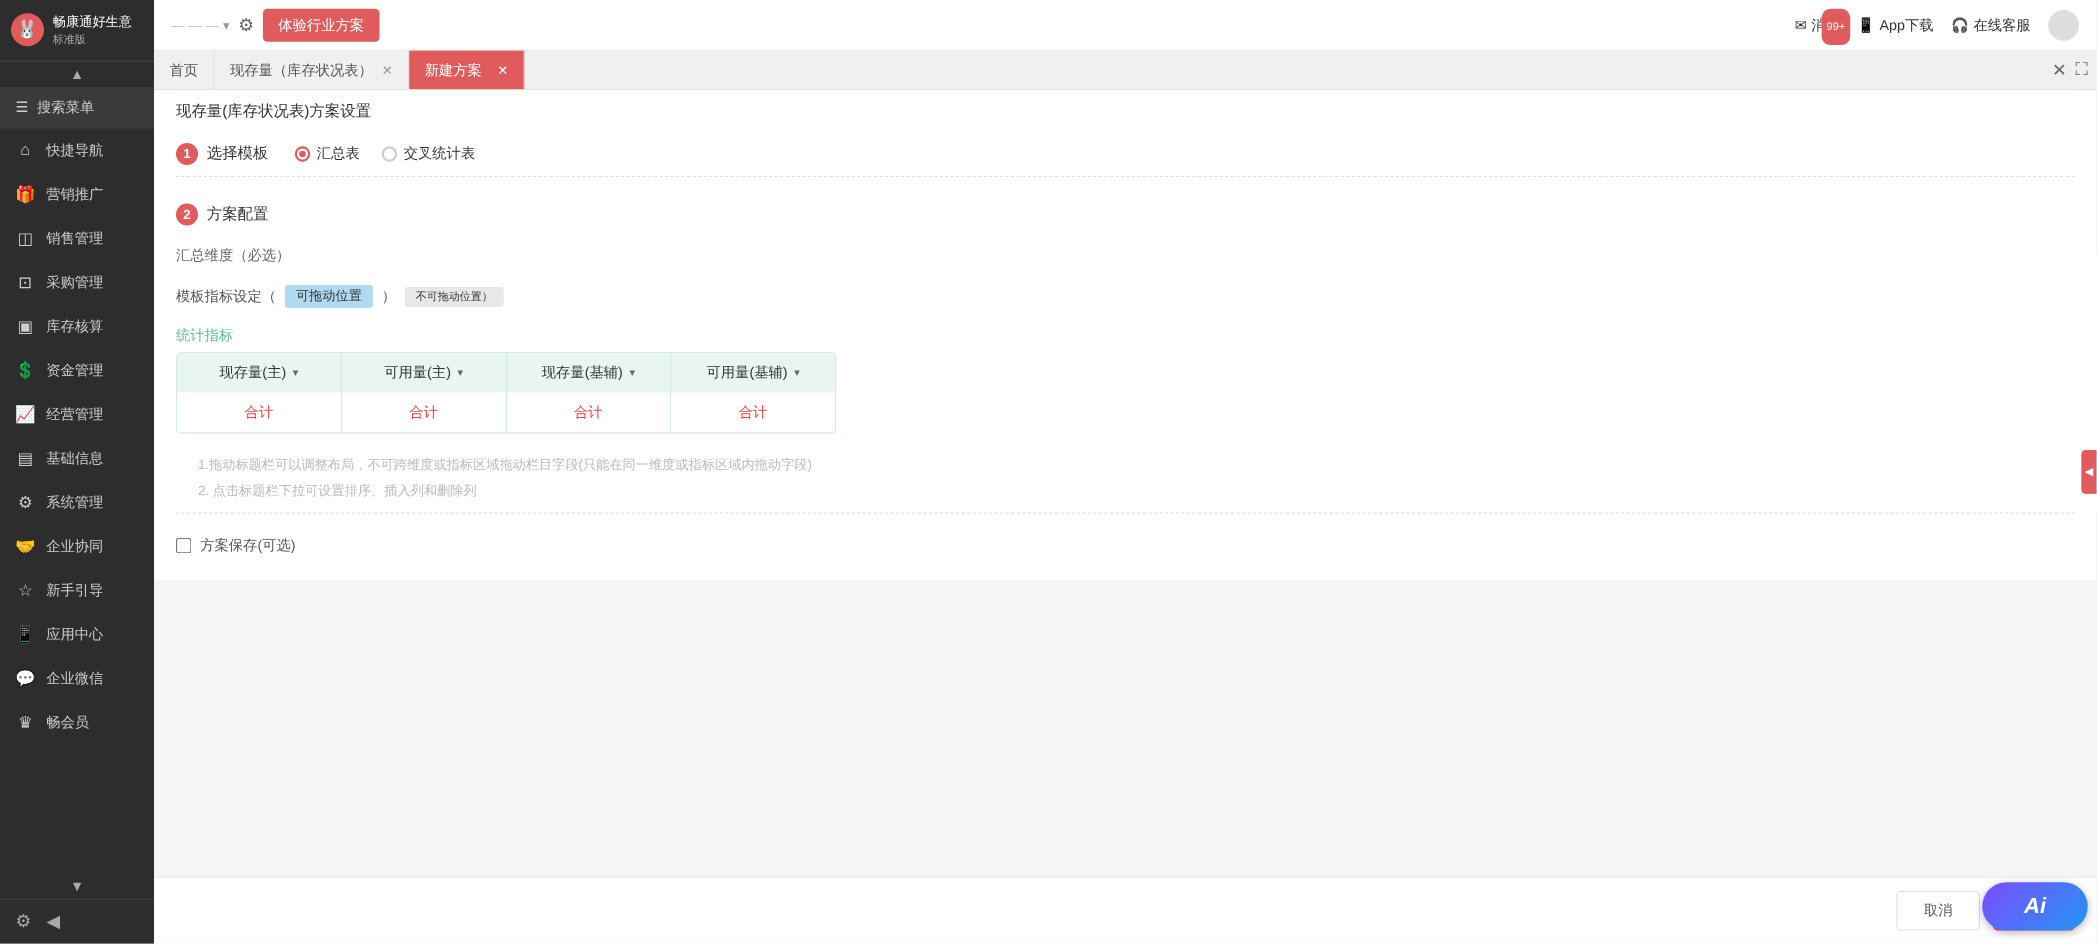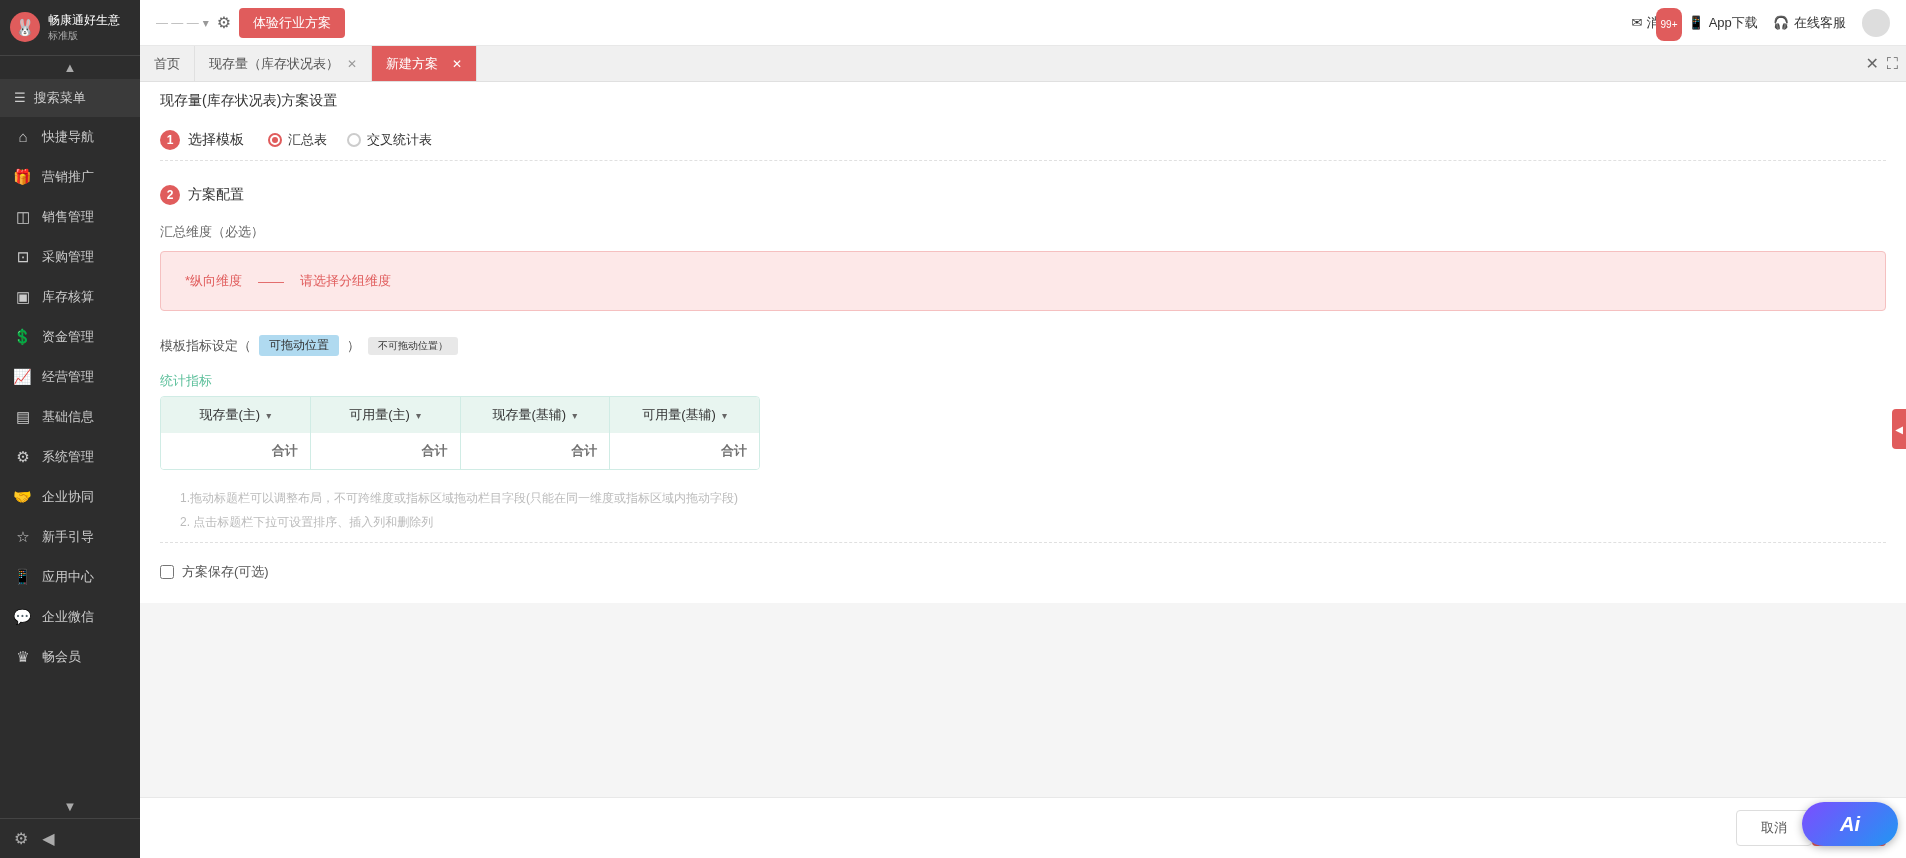--- a/index.html
+++ b/index.html
@@ -257,24 +257,23 @@
       justify-content: center;
       gap: 6px;
       cursor: pointer;
     }
     .stats-header-cell:last-child { border-right: none; }
     .stats-data-row { display: flex; background: #fff; }
     .stats-data-cell {
       flex: 1;
       padding: 9px 12px;
       font-size: 13px;
-      color: #737373;
+      color: #ef4444;
       border-right: 1px solid #d0ece5;
-      text-align: right;
-      font-weight: bold;
+      text-align: center;
     }
     .stats-data-cell:last-child { border-right: none; }
     .chevron-down { font-size: 10px; color: #666; }
 
     
     .tips-section { padding: 16px 0 8px; font-size: 12px; color: #bbb; line-height: 2; }
     .tips-section p { padding-left: 20px; }
 
     
     .save-row {
@@ -287,21 +286,21 @@
     }
     .save-checkbox { width: 14px; height: 14px; border: 1px solid #ccc; background: #fff; cursor: pointer; }
 
     
     .footer {
       background: #fff;
       border-top: 1px solid #e8e8e8;
       padding: 12px 20px;
       display: flex;
       justify-content: flex-end;
-      gap: 0;
+      gap: 12px;
       flex-shrink: 0;
     }
     .btn-cancel {
       padding: 8px 24px;
       border: 1px solid #ddd;
       background: #fff;
       color: #555;
       border-radius: 4px;
       cursor: pointer;
       font-size: 13px;
@@ -511,27 +510,20 @@
       </div>
       <hr class="step-divider">
 
       <div class="step-header">
         <div class="step-num">2</div>
         <span>方案配置</span>
       </div>
 
       <div class="config-label">汇总维度（必选）</div>
 
-      <div class="dimension-box">
-        <div class="dimension-inner">
-          <span class="dimension-required">*纵向维度</span>
-          <span class="dimension-dash">——</span>
-          <span class="dimension-placeholder">请选择分组维度</span>
-        </div>
-      </div>
 
       <div class="indicator-row">
         <span>模板指标设定（</span>
         <span class="indicator-draggable">可拖动位置</span>
         <span>）</span>
         <span class="indicator-non-draggable">不可拖动位置）</span>
       </div>
 
       <div class="stats-section">
         <div class="stats-label">统计指标</div>

